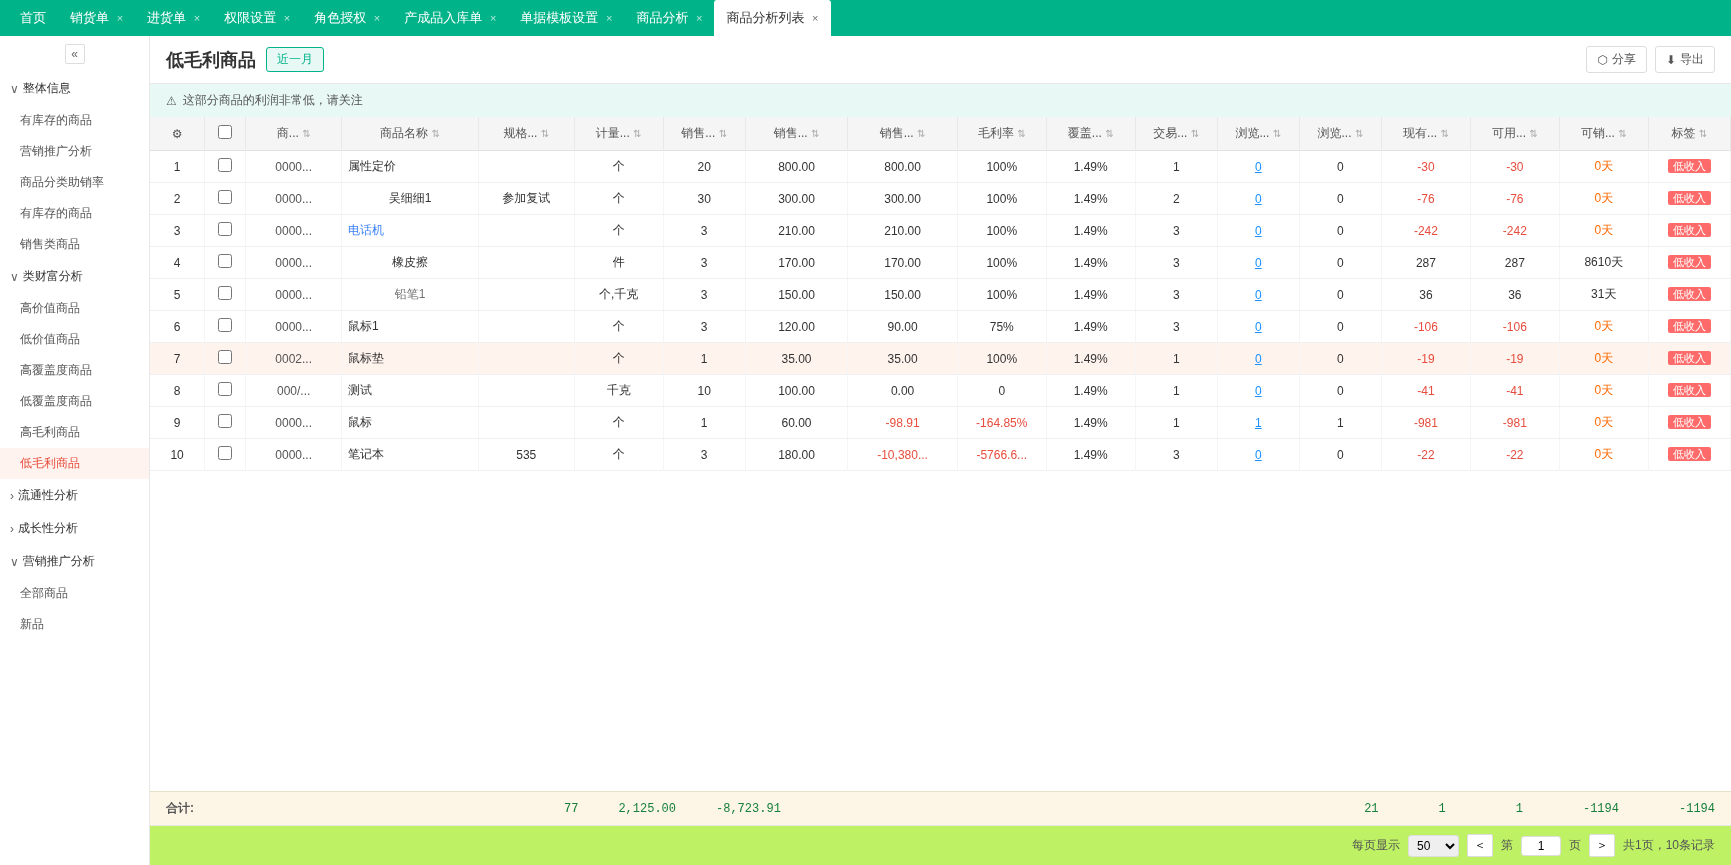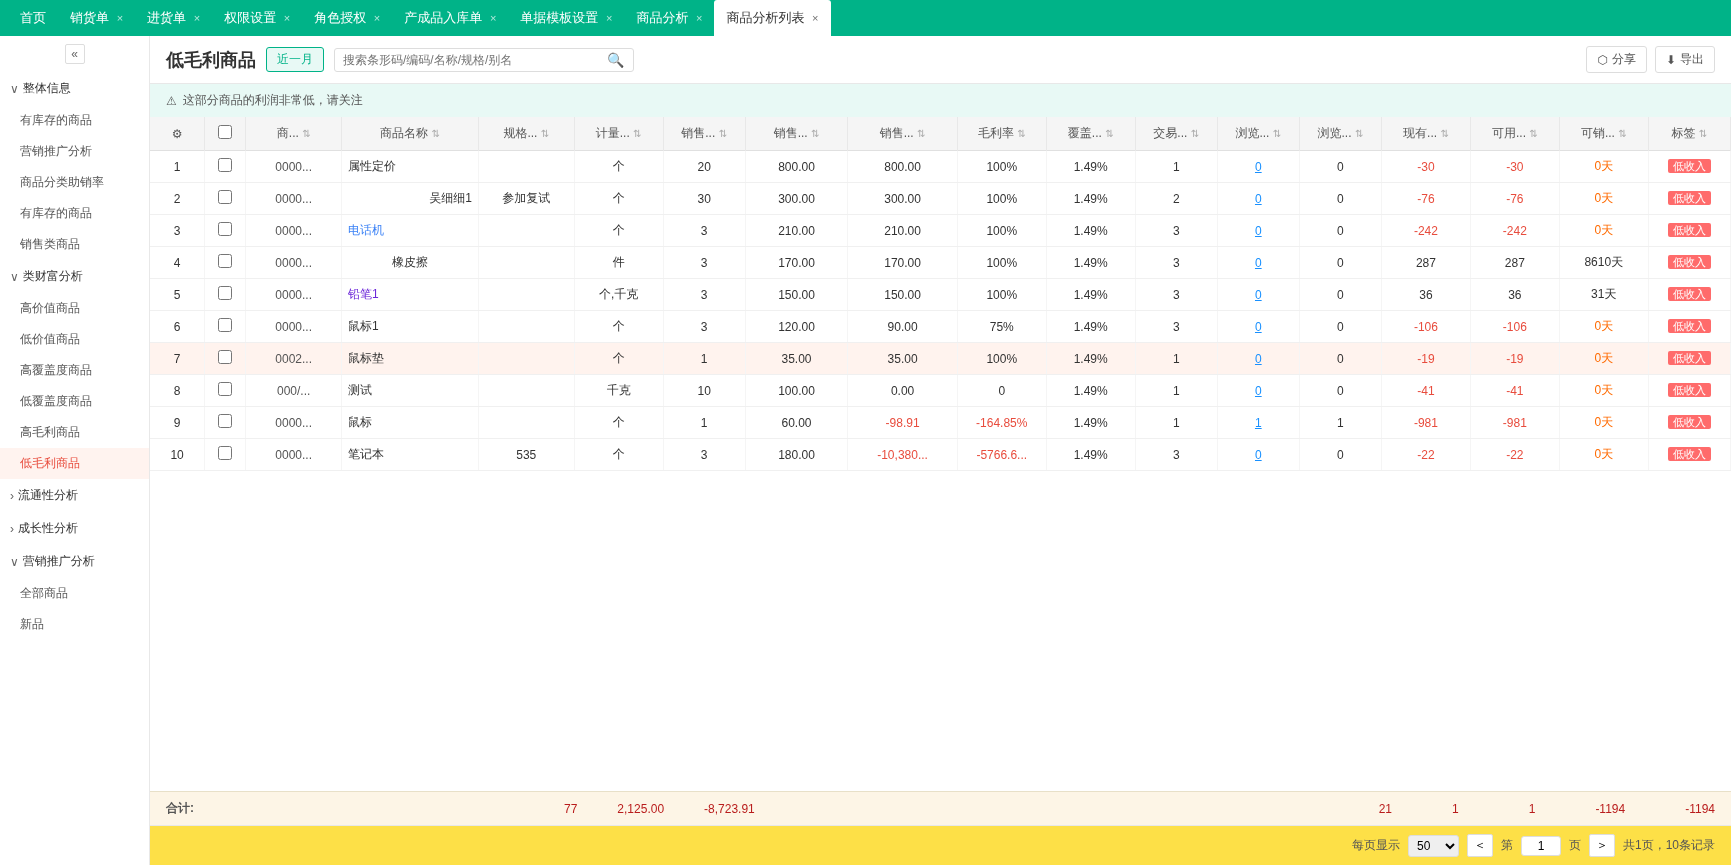--- a/index.html
+++ b/index.html
@@ -188,25 +188,25 @@
     
     .table-footer {
       background: #fdf5e6;
       border-top: 1px solid #e8e0c8;
       padding: 8px 16px;
       display: flex;
       align-items: center;
       gap: 20px;
     }
     .footer-label { color: #555; font-weight: bold; }
-    .footer-value { color: #b91c1c; }
+    .footer-value { color: #15803d; font-family: Liberation Mono, monospace; }
 
     
     .pagination-bar {
-      background: #fde047;
+      background: #bef264;
       border-top: 1px solid #e8e8e8;
       padding: 8px 16px;
       display: flex;
       align-items: center;
       justify-content: flex-end;
       gap: 8px;
       font-size: 12px;
       color: #555;
     }
     .pagination-bar select {
@@ -303,24 +303,20 @@
     </div>
     <div class="sidebar-item">全部商品</div>
     <div class="sidebar-item">新品</div>
   </aside>
 
   <div class="content-area">
 
     <div class="content-header">
       <span class="page-title">低毛利商品</span>
       <button class="btn-period">近一月</button>
-      <div class="search-box">
-        <input type="text" placeholder="搜索条形码/编码/名称/规格/别名" style="">
-        <span class="search-icon">🔍</span>
-      </div>
       <div class="header-actions">
         <button class="btn-action">
           <span>⬡</span>
           <span>分享</span>
         </button>
         <button class="btn-action">
           <span>⬇</span>
           <span>导出</span>
         </button>
       </div>
@@ -374,21 +370,21 @@
     <td>0</td>
     <td style="color:#e84c3d">-30</td>
     <td style="color:#e84c3d">-30</td>
     <td style="color:#ff6a00">0天</td>
     <td><span class="tag-low-income">低收入</span></td>
   </tr>
             <tr>
     <td>2</td>
     <td><input type="checkbox" class="checkbox" style=""></td>
     <td style="color:#555">0000...</td>
-    <td style="text-align:right;color:#333">吴细细1</td>
+    <td style="text-align:center;color:#333">吴细细1</td>
     <td>参加复试</td>
     <td>个</td>
     <td>30</td>
     <td>300.00</td>
     <td style="color:#333">300.00</td>
     <td style="color:#333">100%</td>
     <td>1.49%</td>
     <td>2</td>
     <td style="color:#1890ff;text-decoration:underline;cursor:pointer">0</td>
     <td>0</td>
@@ -434,21 +430,21 @@
     <td>0</td>
     <td style="color:#333">287</td>
     <td style="color:#333">287</td>
     <td style="color:#333">8610天</td>
     <td><span class="tag-low-income">低收入</span></td>
   </tr>
             <tr>
     <td>5</td>
     <td><input type="checkbox" class="checkbox" style=""></td>
     <td style="color:#555">0000...</td>
-    <td style="text-align:left;color:#6d28d9">铅笔1</td>
+    <td style="text-align:center;color:#737373">铅笔1</td>
     <td></td>
     <td>个,千克</td>
     <td>3</td>
     <td>150.00</td>
     <td style="color:#333">150.00</td>
     <td style="color:#333">100%</td>
     <td>1.49%</td>
     <td>3</td>
     <td style="color:#1890ff;text-decoration:underline;cursor:pointer">0</td>
     <td>0</td>

